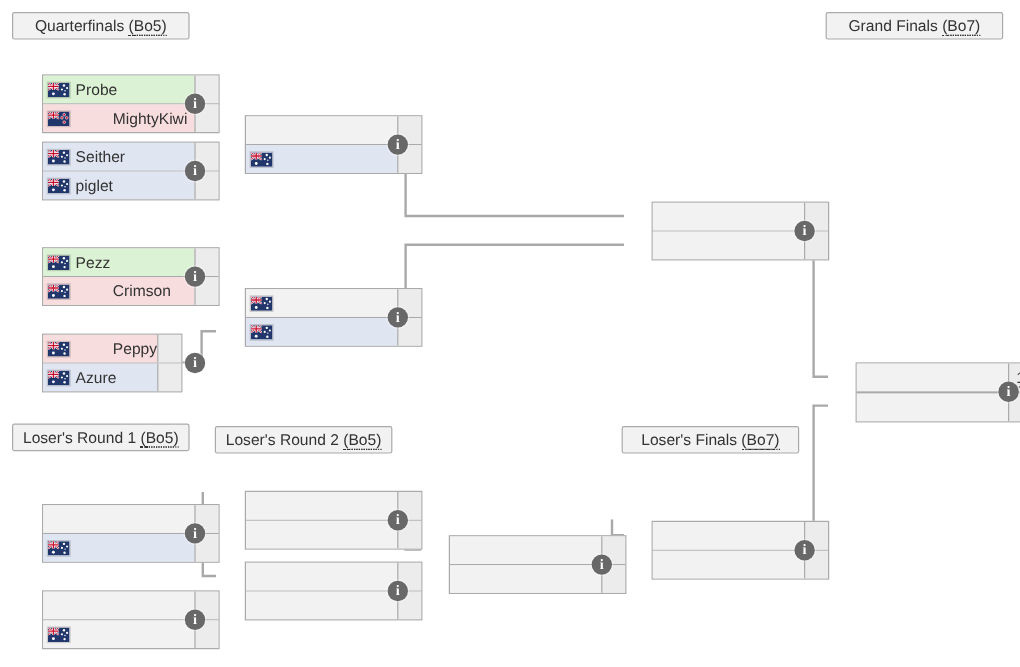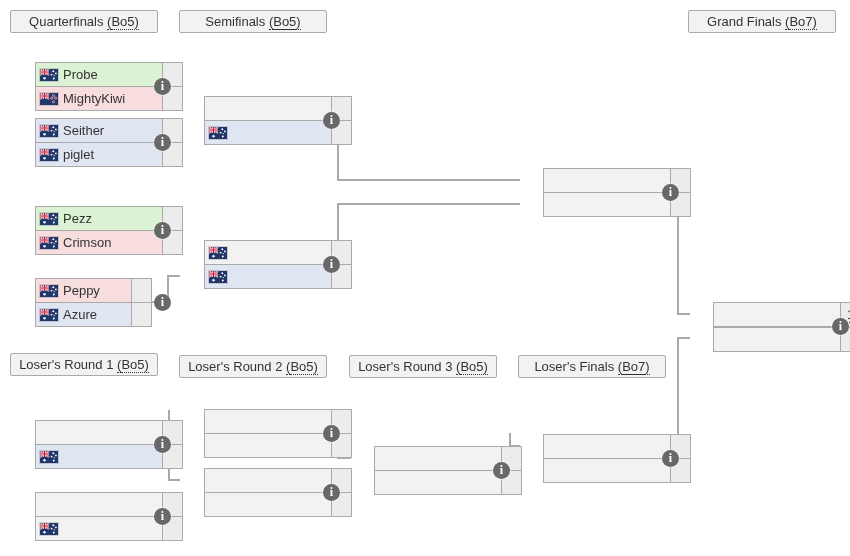--- a/index.html
+++ b/index.html
@@ -18,21 +18,21 @@
     border:1px solid var(--border);background:var(--emptybg);margin-left:25px;}
   .slot{display:flex;height:23px;}
   .slot.first{border-bottom:1px solid var(--border);}
   .match.thick .slot.first{border-bottom:2px solid var(--connector);}
   .slot-main{flex:1;display:flex;align-items:center;overflow:hidden;}
   .slot-score{width:20px;box-sizing:border-box;border-left:1px solid var(--border);
     background:var(--scorebg);display:flex;align-items:center;justify-content:center;
     font-size:13px;color:var(--text);}
   .slot-score .adv{border-bottom:1px dotted var(--text);cursor:help;}
   .bg-win{background:var(--winbg);}
-  .bg-loss{background:var(--lossbg);}
+  .bg-loss{background:var(--lossbg);gap:31px;}
   .bg-tbd{background:var(--tbdbg);}
   .bg-empty{background:var(--emptybg);}
   .flag{margin:0 5px 0 4px;flex:none;display:block;box-shadow:0 0 0 1px rgba(0,0,0,0.15);}
   .pname{font-size:13px;color:var(--text);white-space:nowrap;}
   .info-btn{position:absolute;left:118px;top:15px;width:17px;height:17px;border-radius:50%;
     background:var(--infobg);color:#fff;z-index:3;cursor:pointer;text-align:center;
     font-family:"Liberation Serif",serif;font-weight:bold;font-size:12px;line-height:17px;
     box-shadow:0 0 0 1px rgba(255,255,255,0.35);}
 </style>
 </head>
@@ -41,25 +41,23 @@
 <div id="bracket">
   <svg class="connectors" width="850" height="556">
     <path id="connector-path" fill="none" stroke-width="2" d="M137 86H168V108H180 M137 158H168V132H180 M137 230H168V252H180 M137 302H168V276H180
          M306 120H338V180H520 M306 264H338V204H520 M645 192H678V314H690
          M137 444H168V445H180 M137 516H168V504H180
          M169 410V421H180 M169 469V480H180
          M306 433H338V458H351 M306 492H338V482H351
          M476 470H520 M510 433V446H520 M645 458H678V338H690" stroke="#a9a9a9"></path>
   </svg>
 <div class="round-header" style="left: 10px; top: 10px;"><span>Quarterfinals</span>&nbsp;<span class="fmt"><b>Bo5</b></span></div>
-    <div class="round-header" style="left: 179px; top: 10px;"><span>Semifinals</span>&nbsp;<span class="fmt"><b>Bo5</b></span></div>
     <div class="round-header" style="left: 688px; top: 10px;"><span>Grand Finals</span>&nbsp;<span class="fmt"><b>Bo7</b></span></div>
     <div class="round-header" style="left: 10px; top: 353px;"><span>Loser's Round 1</span>&nbsp;<span class="fmt"><b>Bo5</b></span></div>
     <div class="round-header" style="left: 179px; top: 355px;"><span>Loser's Round 2</span>&nbsp;<span class="fmt"><b>Bo5</b></span></div>
-    <div class="round-header" style="left: 349px; top: 355px;"><span>Loser's Round 3</span>&nbsp;<span class="fmt"><b>Bo5</b></span></div>
     <div class="round-header" style="left: 518px; top: 355px;"><span>Loser's Finals</span>&nbsp;<span class="fmt"><b>Bo7</b></span></div>
     <div class="match" style="left: 10px; top: 62px; width: 148px;">
       <div class="slot first">
         <div class="slot-main bg-win">
           <svg width="18" height="12" class="flag">
             <rect x="0" y="0" width="18" height="12" fill="#21366b"></rect>
             <line x1="0" y1="0" x2="9" y2="6" stroke="#fff" stroke-width="1.6"></line>
             <line x1="9" y1="0" x2="0" y2="6" stroke="#fff" stroke-width="1.6"></line>
             <line x1="0" y1="0" x2="9" y2="6" stroke="#c8102e" stroke-width="0.7"></line>
             <line x1="9" y1="0" x2="0" y2="6" stroke="#c8102e" stroke-width="0.7"></line>

